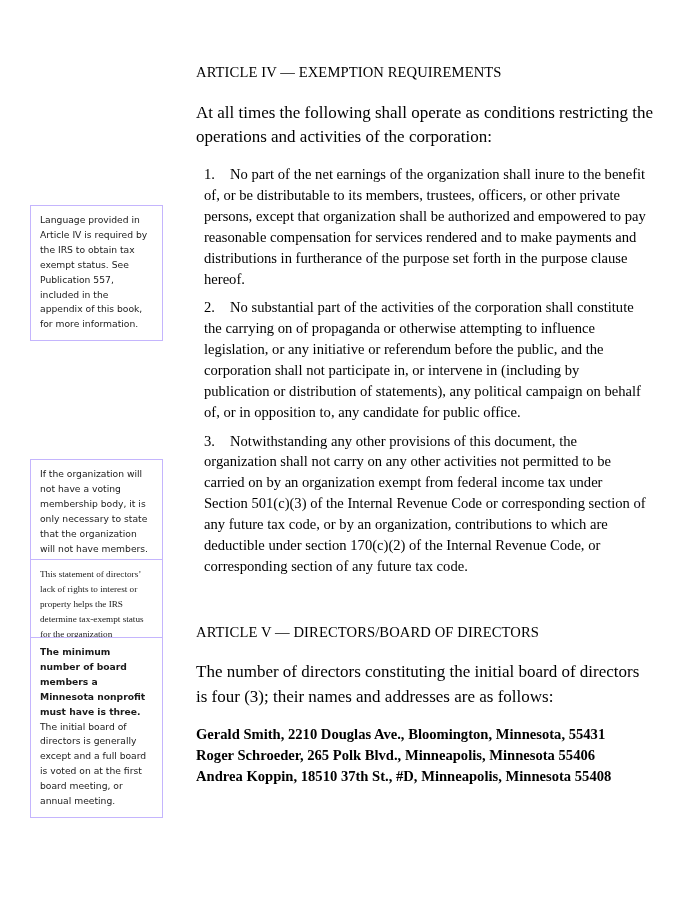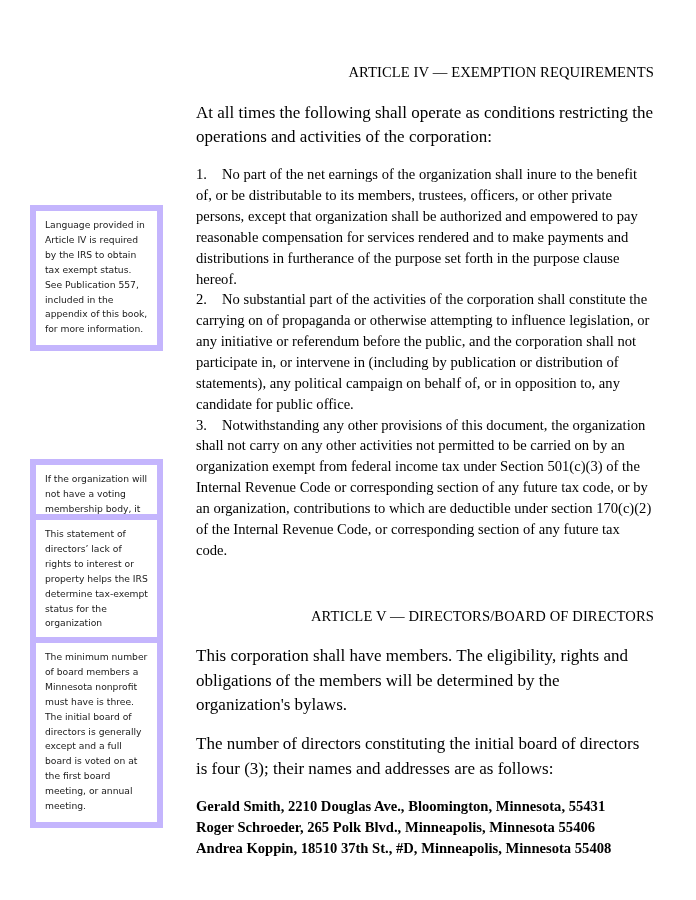--- a/index.html
+++ b/index.html
@@ -26,41 +26,41 @@
 
   
   .main-col {
     position: absolute;
     left: 196px;
     top: 62px;
     width: 458px;
   }
 
   .article-heading {
-    text-align: right;
+    text-align: left;
     font-size: 14.6px;
     line-height: 1.42;
     margin: 0 0 18px 0;
     letter-spacing: 0.1px;
   }
 
   .body-p {
     font-size: 17px;
     line-height: 1.43;
     margin: 8px 0 15px 0;
     text-align: left;
   }
 
   .numbered-block {
     font-size: 14.6px;
     line-height: 1.43;
     margin: 0 0 15px 0;
   }
   .numbered-item {
-    margin: 0;
+    margin: 8px;
     text-indent: 0;
   }
   .num {
     display: inline-block;
     min-width: 26px;
   }
 
   .directors-list {
     font-size: 14.6px;
     line-height: 1.43;
@@ -72,35 +72,35 @@
   }
 
   .spacer-lg { height: 30px; }
 
   
   .callout {
     position: absolute;
     left: 30px;
     width: 133px;
     box-sizing: border-box;
-    border: 6px solid #c4b5fd;
+    border: 1px solid #c4b5fd;
     background: #ffffff;
     padding: 7px 9px 8px 9px;
     font-family: "DejaVu Sans", sans-serif;
     font-size: 9.2px;
     line-height: 1.62;
     color: #1a1a1a;
   }
   .callout b {
-    font-weight: normal;
+    font-weight: bold;
   }
 
   #callout-1 { top: 205px; }
   #callout-2 { top: 459px; }
-  #callout-3 { top: 514px; }
+  #callout-3 { top: 559px; font-family: Liberation Serif, serif; }
   #callout-4 { top: 637px; }
 </style>
 </head>
 <body>
 
 <div class="page">
 
   <div class="callout" id="callout-1">
     <span>Language provided in Article IV is required by the IRS to obtain tax exempt status. See Publication 557, included in the appendix of this book, for more information.</span>
   </div>
@@ -126,21 +126,20 @@
     <div class="numbered-block">
       <p class="numbered-item"><span class="num">1.</span><span>No part of the net earnings of the organization shall inure to the benefit of, or be distributable to its members, trustees, officers, or other private persons, except that organization shall be authorized and empowered to pay reasonable compensation for services rendered and to make payments and distributions in furtherance of the purpose set forth in the purpose clause hereof.</span></p>
       <p class="numbered-item"><span class="num">2.</span><span>No substantial part of the activities of the corporation shall constitute the carrying on of propaganda or otherwise attempting to influence legislation, or any initiative or referendum before the public, and the corporation shall not participate in, or intervene in (including by publication or distribution of statements), any political campaign on behalf of, or in opposition to, any candidate for public office.</span></p>
       <p class="numbered-item"><span class="num">3.</span><span>Notwithstanding any other provisions of this document, the organization shall not carry on any other activities not permitted to be carried on by an organization exempt from federal income tax under Section 501(c)(3) of the Internal Revenue Code or corresponding section of any future tax code, or by an organization, contributions to which are deductible under section 170(c)(2) of the Internal Revenue Code, or corresponding section of any future tax code.</span></p>
     </div>
 
     <div class="spacer-lg"></div>
 
     <div class="article-heading">ARTICLE V — DIRECTORS/BOARD OF DIRECTORS</div>
 
-    <p class="body-p">This corporation shall have members. The eligibility, rights and obligations of the members will be determined by the organization's bylaws.</p>
 
 
     <p class="body-p">The number of directors constituting the initial board of directors is four (3); their names and addresses are as follows:</p>
 
     <div class="directors-list">
       <div>Gerald Smith, 2210 Douglas Ave., Bloomington, Minnesota, 55431</div>
       <div>Roger Schroeder, 265 Polk Blvd., Minneapolis, Minnesota 55406</div>
       <div>Andrea Koppin, 18510 37th St., #D, Minneapolis, Minnesota 55408</div>
     </div>
 

